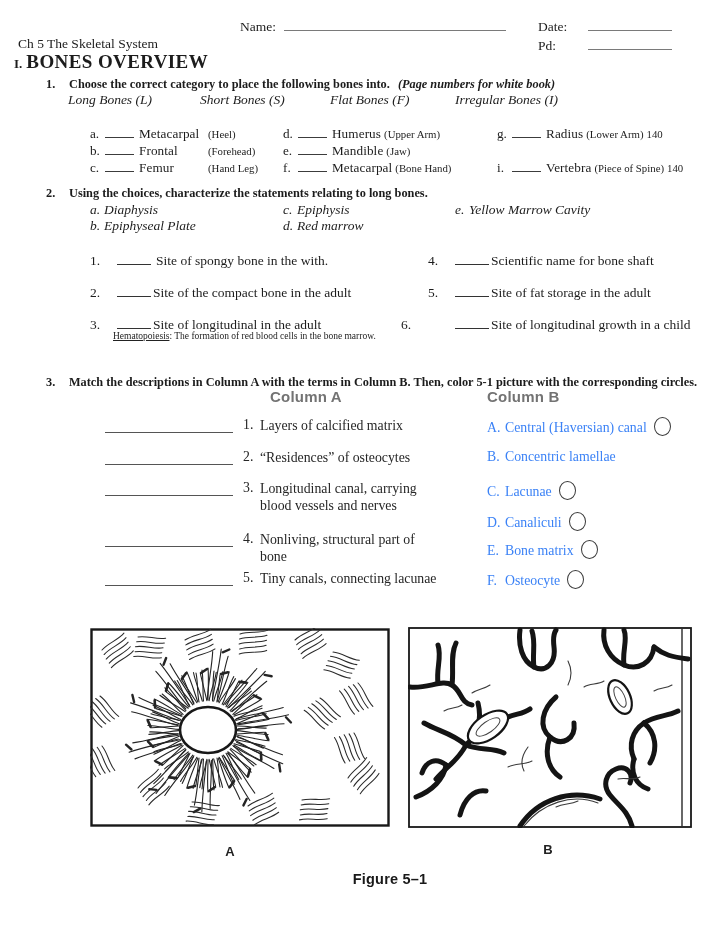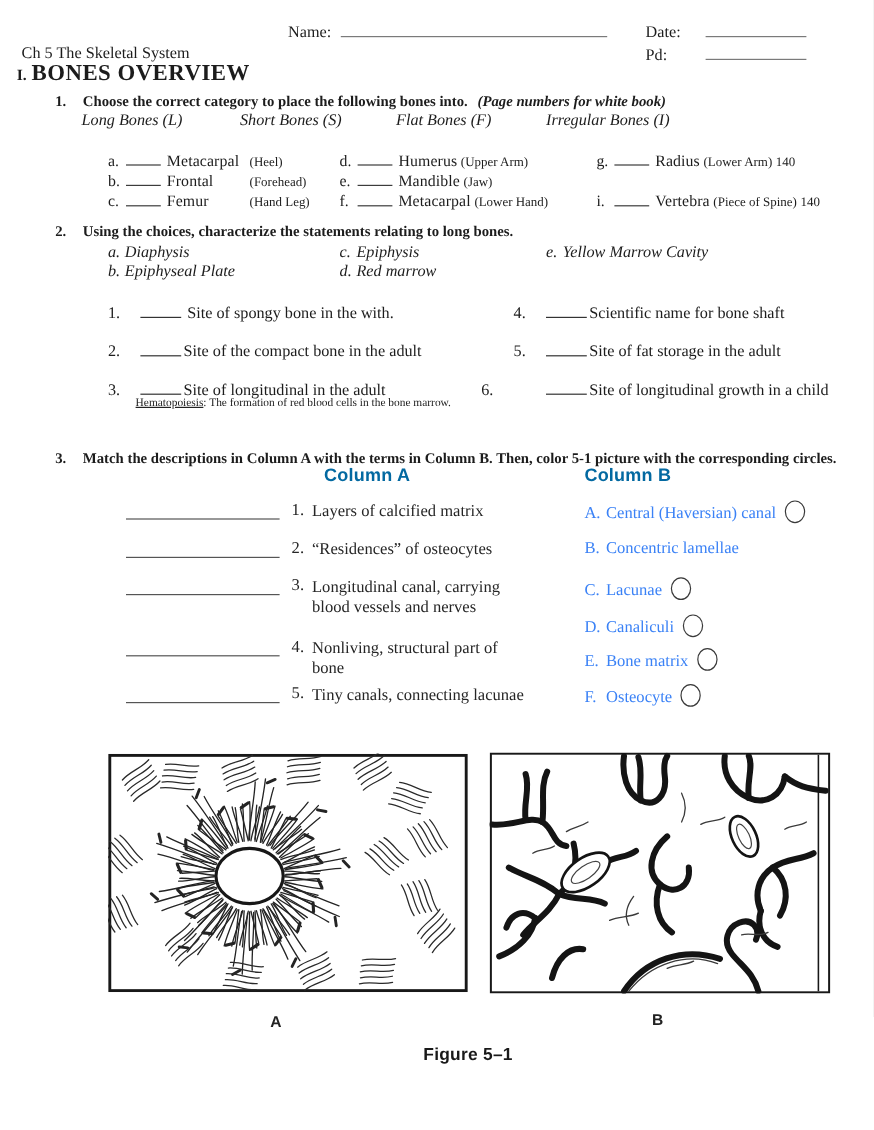--- a/index.html
+++ b/index.html
@@ -39,21 +39,21 @@
   .stmt{position:absolute;font-size:13.5px;}
   .snum{display:inline-block;width:27px;}
   .sblank{display:inline-block;width:34px;border-bottom:1.3px solid #333;height:13px;vertical-align:baseline;}
   .stext{margin-left:2px;}
   .wrapstmt{width:252px;padding-left:27px;text-indent:-27px;line-height:17px;}
 
   .footnote{position:absolute;font-size:9.5px;line-height:11.5px;width:276px;color:#222;}
   .fn-term{text-decoration:underline;}
 
   
-  .colhdr{position:absolute;font-family:"Liberation Sans",sans-serif;font-weight:bold;font-size:15px;color:#0369a1;letter-spacing:.2px;}
+  .colhdr{position:absolute;font-family:"Liberation Sans",sans-serif;font-weight:bold;font-size:15px;color:#737373;letter-spacing:.2px;}
   .mrow{position:absolute;left:105px;display:flex;align-items:flex-start;font-size:13.8px;color:#262626;}
   .mblank{flex:none;width:128px;border-bottom:1.3px solid #555;height:14px;margin-top:1px;}
   .mnum{flex:none;margin-left:10px;width:17px;}
   .mtext{width:180px;line-height:17px;}
   .brow{position:absolute;left:487px;font-size:13.8px;color:#3b82f6;white-space:nowrap;}
   .bletter{display:inline-block;width:18px;}
   .circle{display:inline-block;width:15px;height:17px;border:1.5px solid #3a3a3a;border-radius:50%;vertical-align:-4px;margin-left:7px;background:#fff;}
 
   
   .figbox{position:absolute;}
@@ -104,21 +104,21 @@
   <div class="bone" style="left:90px;top:158px;">
     <span class="ltr">c.</span><span class="blank bblank"></span><span class="bname w1">Femur</span><span class="bnote">(Hand Leg)</span>
   </div>
   <div class="bone" style="left:283px;top:124px;">
     <span class="ltr">d.</span><span class="blank bblank"></span><span class="bname">Humerus</span><span class="bnote">(Upper Arm)</span>
   </div>
   <div class="bone" style="left:283px;top:141px;">
     <span class="ltr">e.</span><span class="blank bblank"></span><span class="bname">Mandible</span><span class="bnote">(Jaw)</span>
   </div>
   <div class="bone" style="left:283px;top:158px;">
-    <span class="ltr">f.</span><span class="blank bblank"></span><span class="bname">Metacarpal</span><span class="bnote">(Lower Hand)</span>
+    <span class="ltr">f.</span><span class="blank bblank"></span><span class="bname">Metacarpal</span><span class="bnote">(Bone Hand)</span>
   </div>
   <div class="bone" style="left:497px;top:124px;">
     <span class="ltr">g.</span><span class="blank bblank"></span><span class="bname">Radius</span><span class="bnote">(Lower Arm)</span><span class="bpage">140</span>
   </div>
   <div class="bone" style="left:497px;top:158px;">
     <span class="ltr">i.</span><span class="blank bblank"></span><span class="bname">Vertebra</span><span class="bnote">(Piece of Spine)</span><span class="bpage">140</span>
   </div>
 
   <div class="abs prompt" style="left:46px;top:186px;width:620px;">
     <span class="pnum">2.</span>

